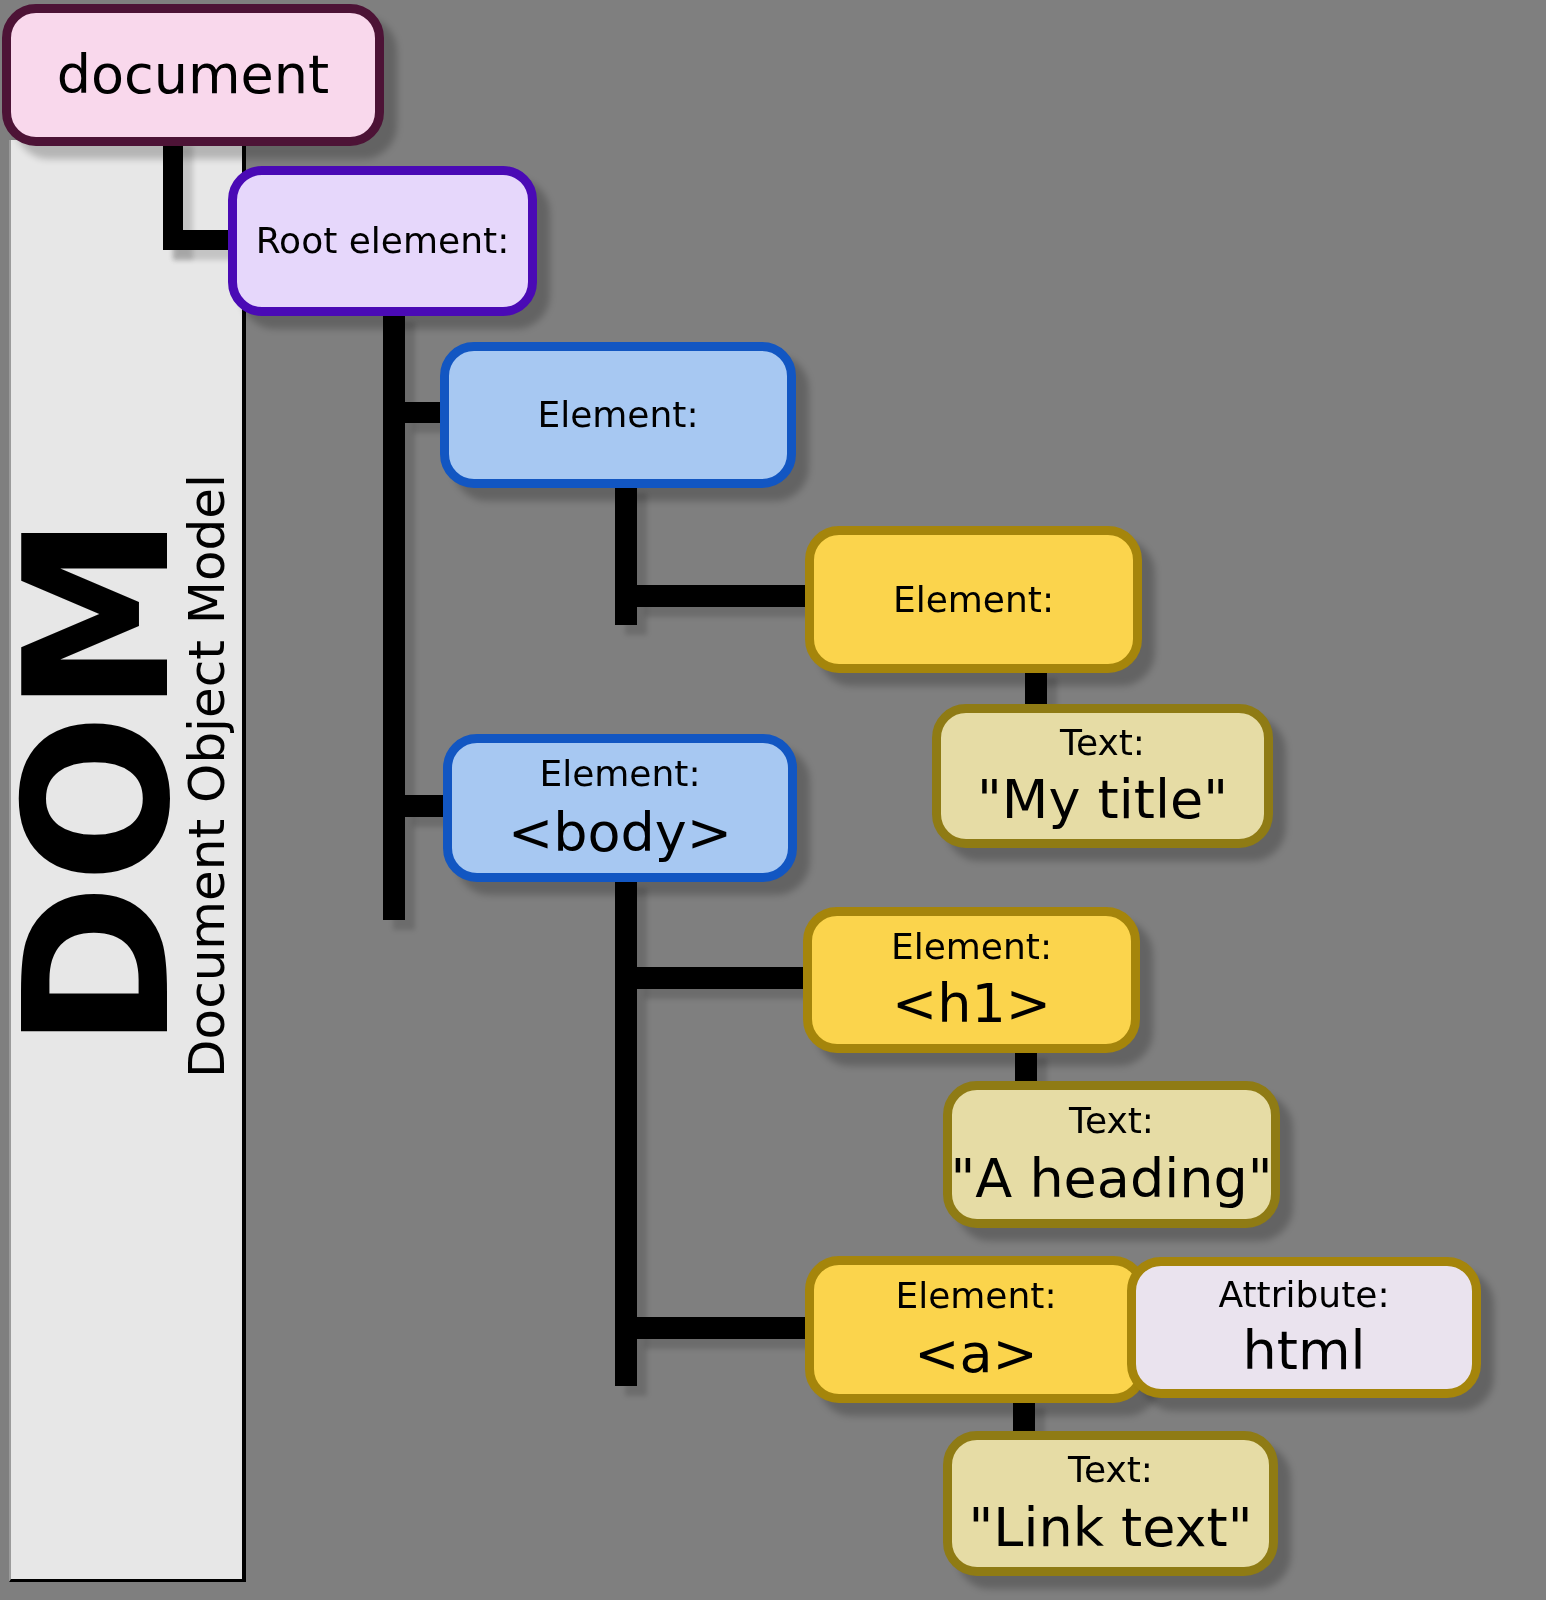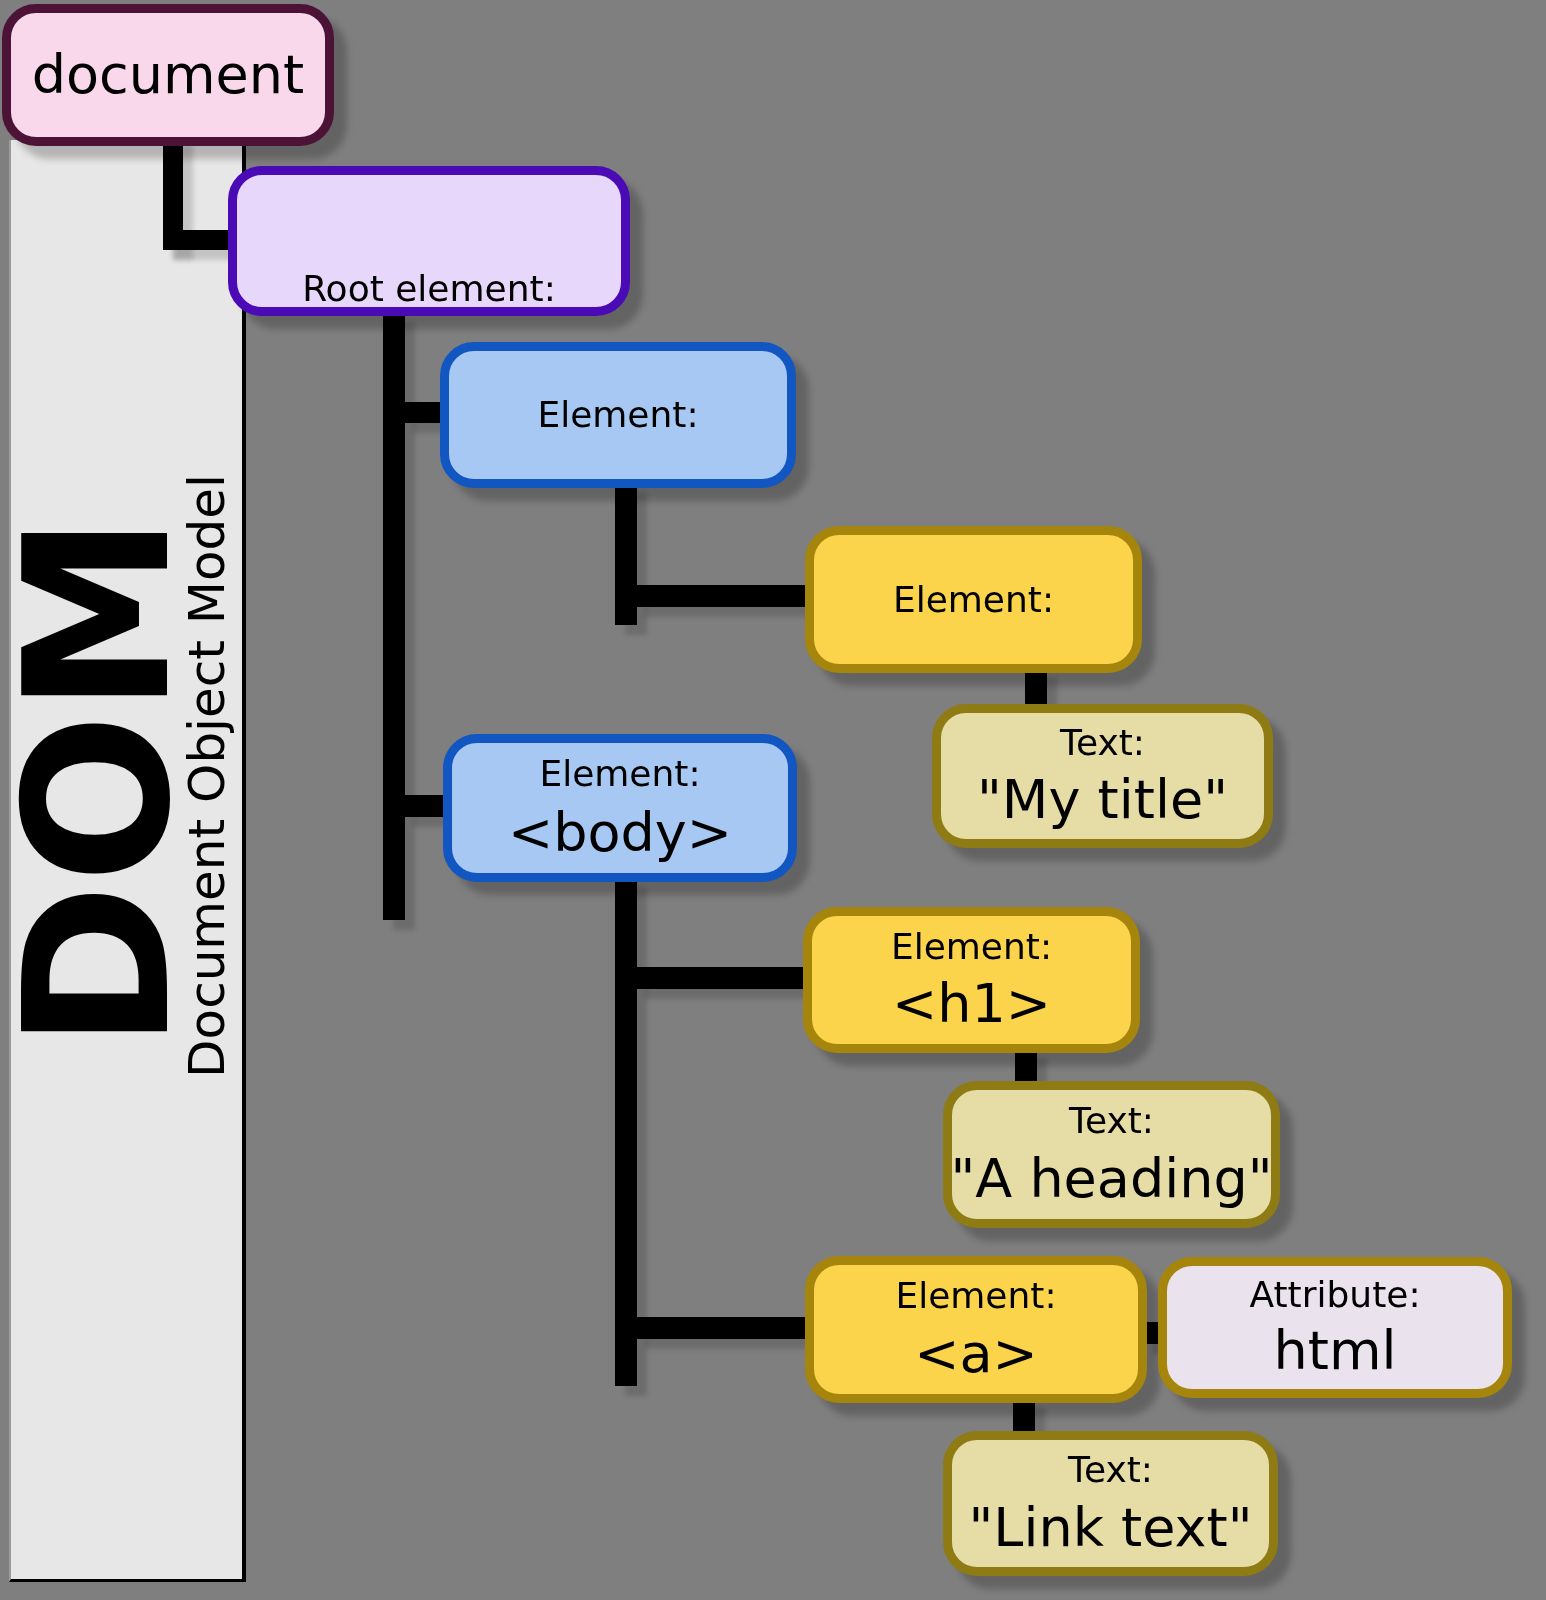--- a/index.html
+++ b/index.html
@@ -56,39 +56,39 @@
   .node{
     position:absolute;box-sizing:border-box;
     display:flex;flex-direction:column;justify-content:space-evenly;
     align-items:center;text-align:center;
     border-radius:34px;border:9px solid #000;
     box-shadow:13px 13px 7px rgba(0,0,0,0.22);
     z-index:2;
   }
   .node .label{font-size:36px;line-height:1;}
   .node .value{font-size:54px;line-height:1;white-space:nowrap;}
-  .n-document{left:2px;top:4px;width:332px;height:142px;
+  .n-document{left:2px;top:4px;width:382px;height:142px;
     background:var(--document-fill,#f9d8ec);border-color:var(--document-border,#4d1336);}
-  .n-html{left:228px;top:166px;width:402px;height:150px;
-    background:var(--root-fill,#e6d7fb);border-color:var(--root-border,#4a0ab5);justify-content:flex-end;}
+  .n-html{left:228px;top:166px;width:309px;height:150px;
+    background:var(--root-fill,#e6d7fb);border-color:var(--root-border,#4a0ab5);}
   .n-head{left:440px;top:342px;width:356px;height:146px;
     background:var(--element-blue-fill,#a7c8f2);border-color:var(--element-blue-border,#1256c2);}
   .n-title{left:805px;top:526px;width:337px;height:147px;
     background:var(--element-yellow-fill,#fbd44c);border-color:var(--element-yellow-border,#a5850b);}
   .n-title-text{left:932px;top:704px;width:341px;height:144px;
     background:var(--text-fill,#e6dca5);border-color:var(--text-border,#8f7b14);}
   .n-body{left:443px;top:734px;width:354px;height:148px;
     background:var(--element-blue-fill,#a7c8f2);border-color:var(--element-blue-border,#1256c2);}
   .n-h1{left:803px;top:907px;width:337px;height:146px;
     background:var(--element-yellow-fill,#fbd44c);border-color:var(--element-yellow-border,#a5850b);}
   .n-h1-text{left:943px;top:1081px;width:337px;height:147px;
     background:var(--text-fill,#e6dca5);border-color:var(--text-border,#8f7b14);}
   .n-a{left:805px;top:1256px;width:342px;height:147px;
     background:var(--element-yellow-fill,#fbd44c);border-color:var(--element-yellow-border,#a5850b);}
-  .n-href{left:1158px;top:1257px;width:354px;height:141px;
+  .n-href{left:1127px;top:1257px;width:354px;height:141px;
     background:var(--attribute-fill,#eae3ee);border-color:var(--attribute-border,#a5850b);}
   .n-a-text{left:943px;top:1431px;width:335px;height:145px;
     background:var(--text-fill,#e6dca5);border-color:var(--text-border,#8f7b14);}
 </style>
 </head>
 <body>
 
 <div id="canvas" style="--background: #7f7f7f; --sidebar-fill: #e7e7e7; --connector: #000000; --document-fill: #f9d8ec; --document-border: #4d1336; --root-fill: #e6d7fb; --root-border: #4a0ab5; --element-blue-fill: #a7c8f2; --element-blue-border: #1256c2; --element-yellow-fill: #fbd44c; --element-yellow-border: #a5850b; --text-fill: #e6dca5; --text-border: #8f7b14; --attribute-fill: #eae3ee; --attribute-border: #a5850b;">
 
   <div class="sidebar"></div>

